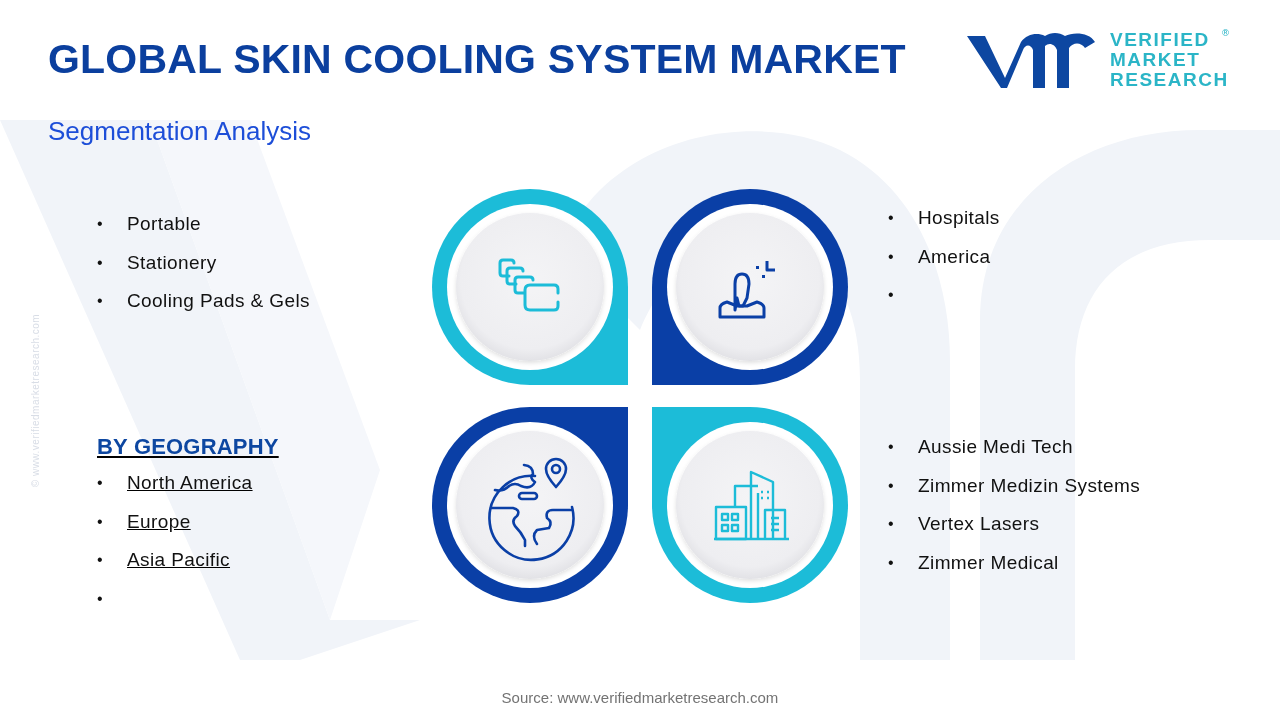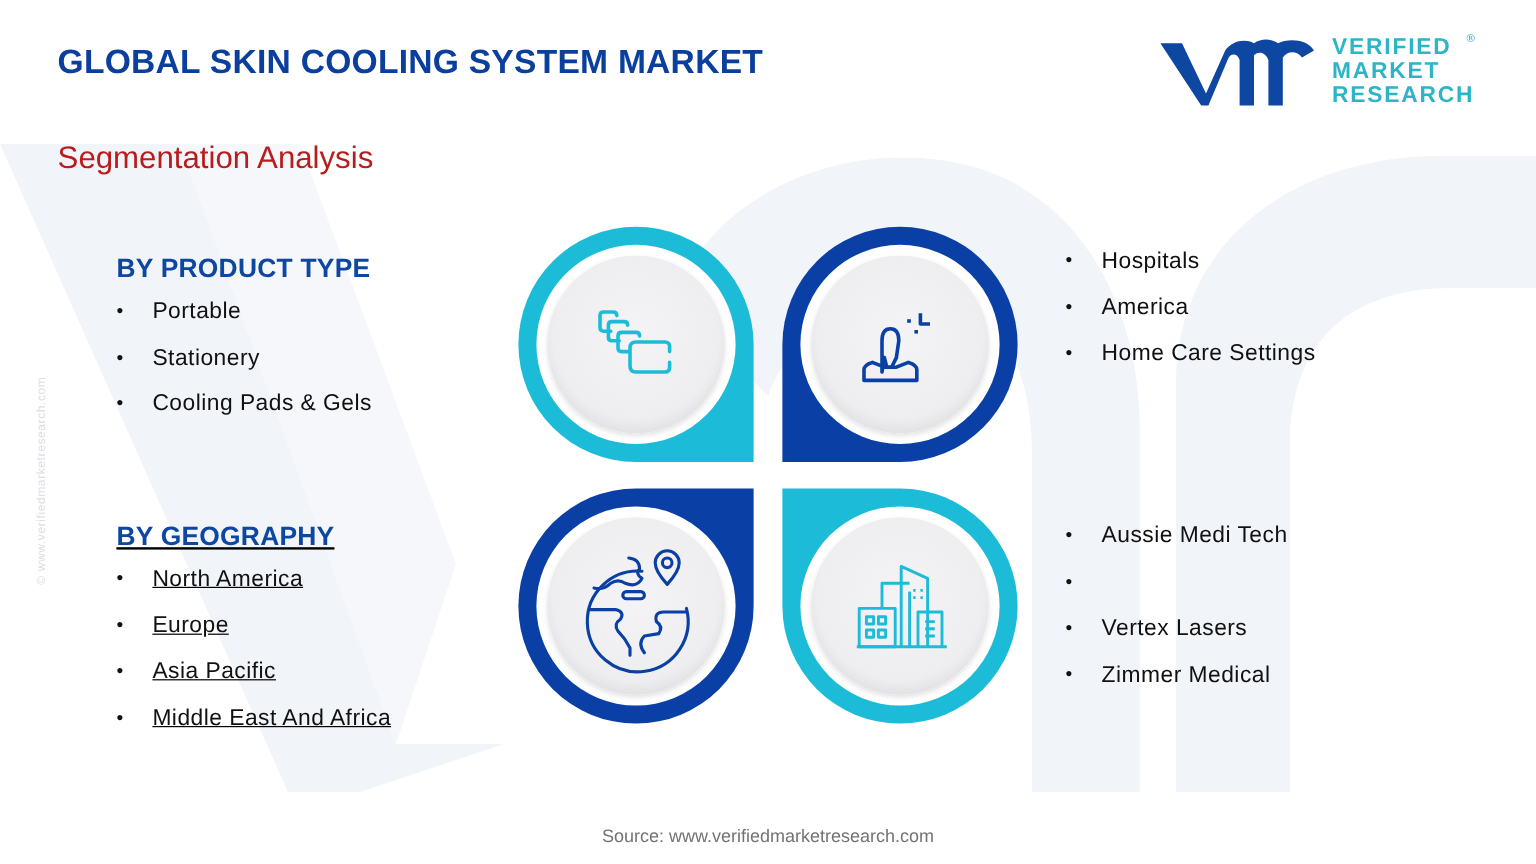--- a/index.html
+++ b/index.html
@@ -11,26 +11,26 @@
   .bg-watermark { position:absolute; left:0; top:0; width:1280px; height:720px; z-index:0; }
   .vertical-watermark {
     position:absolute; left:-95px; top:395px; width:260px; text-align:center;
     transform:rotate(-90deg); transform-origin:center center;
     font-size:10px; color:#d8dde6; letter-spacing:0.5px;
     font-family:"Liberation Sans", sans-serif; z-index:1;
   }
   .title {
     position:absolute; left:48px; top:36px; margin:0;
     font-family:"Liberation Sans", sans-serif; font-weight:700;
-    font-size:28px; color:#0b3f9e; letter-spacing:0.2px; z-index:2;
+    font-size:41px; color:#0b3f9e; letter-spacing:0.2px; z-index:2;
   }
   .subtitle {
     position:absolute; left:48px; top:116px; margin:0;
     font-family:"Liberation Sans", sans-serif; font-weight:400;
-    font-size:26px; color:#b91c1c; z-index:2;
+    font-size:26px; color:#1d4ed8; z-index:2;
   }
   .logo { position:absolute; left:965px; top:28px; width:270px; height:64px; z-index:2; }
   .logo-text {
     position:absolute; left:145px; top:2px;
     font-family:"Liberation Sans", sans-serif; font-weight:700;
     font-size:19px; line-height:20px; color:#2bb5c7; letter-spacing:1.5px;
   }
   .logo-reg { position:absolute; left:256px; top:0px; font-size:9px; color:#2bb5c7; }
 
   .segment { position:absolute; z-index:2; }
@@ -79,50 +79,49 @@
   </svg>
   <div class="logo-text">
     <div>VERIFIED</div>
     <div>MARKET</div>
     <div>RESEARCH</div>
   </div>
   <span class="logo-reg">®</span>
 </div>
 
 <div class="segment" id="seg-product">
-  <h2>BY PRODUCT TYPE</h2>
   <ul>
     <li><span class="bullet">•</span><span>Portable</span></li>
     <li><span class="bullet">•</span><span>Stationery</span></li>
     <li><span class="bullet">•</span><span>Cooling Pads &amp; Gels</span></li>
   </ul>
 </div>
 
 <div class="segment" id="seg-enduser">
   <ul>
     <li><span class="bullet">•</span><span>Hospitals</span></li>
     <li><span class="bullet">•</span><span>America</span></li>
-    <li><span class="bullet">•</span><span>Home Care Settings</span></li>
+    <li><span class="bullet">•</span></li>
   </ul>
 </div>
 
 <div class="segment" id="seg-geo">
   <h2>BY GEOGRAPHY</h2>
   <ul>
     <li><span class="bullet">•</span><span>North America</span></li>
     <li><span class="bullet">•</span><span>Europe</span></li>
     <li><span class="bullet">•</span><span>Asia Pacific</span></li>
-    <li><span class="bullet">•</span><span>Middle East And Africa</span></li>
+    <li><span class="bullet">•</span></li>
   </ul>
 </div>
 
 <div class="segment" id="seg-players">
   <ul>
     <li><span class="bullet">•</span><span>Aussie Medi Tech</span></li>
-    <li><span class="bullet">•</span></li>
+    <li><span class="bullet">•</span><span>Zimmer Medizin Systems</span></li>
     <li><span class="bullet">•</span><span>Vertex Lasers</span></li>
     <li><span class="bullet">•</span><span>Zimmer Medical</span></li>
   </ul>
 </div>
 
 <svg class="diagram" viewBox="0 0 430 430" width="430" height="430">
   <defs>
     <radialGradient id="disc" cx="50%" cy="45%" r="55%">
       <stop offset="0%" stop-color="#f4f4f6"></stop>
       <stop offset="85%" stop-color="#eeeef1"></stop>

